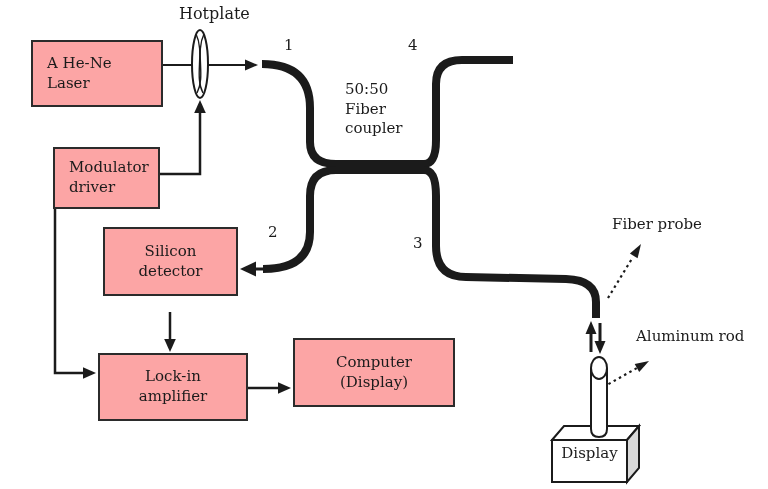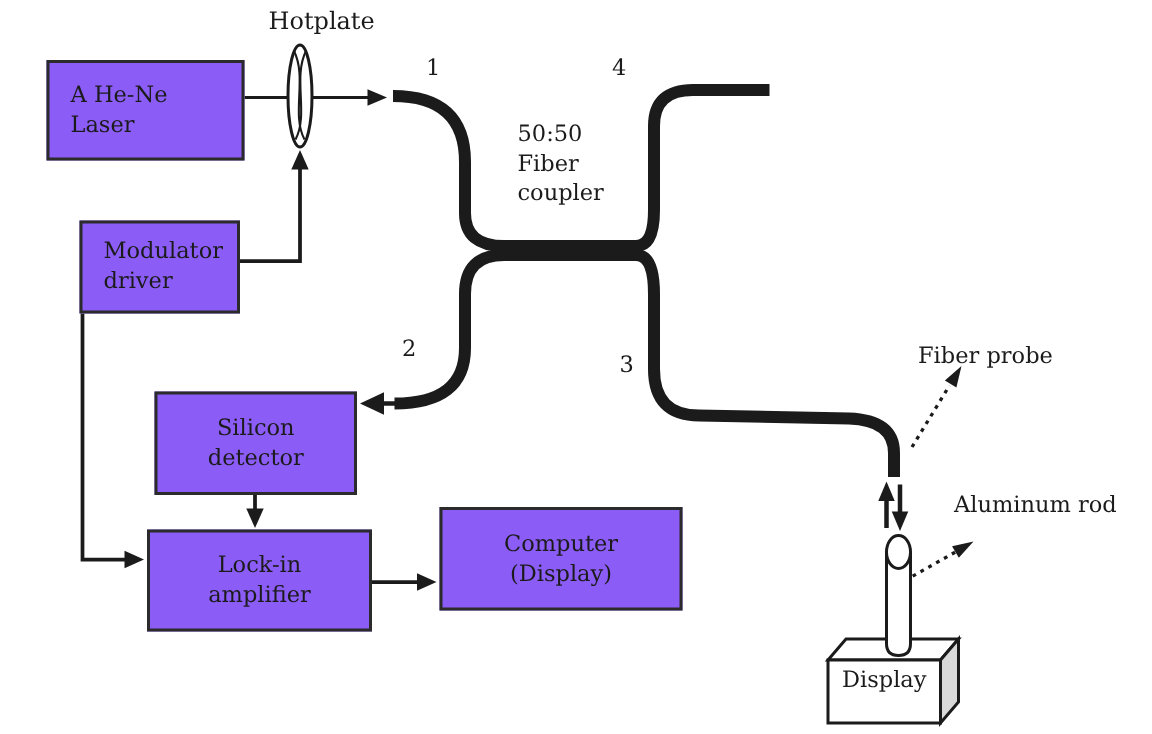--- a/index.html
+++ b/index.html
@@ -8,21 +8,21 @@
     width:768px;height:489px;
     background:#ffffff;
     font-family:"DejaVu Serif","Liberation Serif",serif;
     color:#1b1b1b;
     overflow:hidden;
   }
   .art{position:absolute;left:0;top:0;}
   .box{
     position:absolute;
     border:2px solid #2b2b2b;
-    background:#8b5cf6;
+    background:#fca5a5;
     display:flex;flex-direction:column;justify-content:center;
     font-size:15px;line-height:1.32;
     white-space:pre-line;
     box-sizing:border-box;
   }
   .box.left-text{align-items:flex-start;padding-left:14px;}
   .box.center-text{align-items:center;text-align:center;}
   .lbl{
     position:absolute;
     font-size:15px;line-height:1.3;
@@ -114,21 +114,21 @@
       <ellipse cx="599" cy="368" rx="8" ry="11" fill="#ffffff" stroke="#1b1b1b" stroke-width="2"></ellipse>
     </g>
   </svg>
 
   <div class="box left-text" style="left:31px;top:40px;width:132px;height:67px;">A He-Ne
 Laser</div>
 
   <div class="box left-text" style="left:23px;top:147px;width:107px;height:62px;margin-left:30px;">Modulator
 driver</div>
 
-  <div class="box center-text" style="left:103px;top:261px;width:135px;height:69px;">Silicon
+  <div class="box center-text" style="left:103px;top:227px;width:135px;height:69px;">Silicon
 detector</div>
 
   <div class="box center-text" style="left:98px;top:353px;width:150px;height:68px;">Lock-in
 amplifier</div>
 
   <div class="box center-text" style="left:293px;top:338px;width:162px;height:69px;">Computer
 (Display)</div>
 
   <div class="lbl" style="left:179px;top:4px;font-size:16px;">Hotplate</div>
 
@@ -137,18 +137,18 @@
   <div class="lbl num" style="left:408px;top:36px;">4</div>
 
   <div class="lbl num" style="left:268px;top:223px;">2</div>
 
   <div class="lbl num" style="left:413px;top:234px;">3</div>
 
   <div class="lbl" style="left:345px;top:80px;">50:50
 Fiber
 coupler</div>
 
-  <div class="lbl" style="left:612px;top:215px;margin-top:13px;">Fiber probe</div>
+  <div class="lbl" style="left:612px;top:215px;">Fiber probe</div>
 
   <div class="lbl" style="left:636px;top:327px;">Aluminum rod</div>
 
   <div class="lbl hot" style="left:552px;top:444px;">Display</div>
 </div>
 
 </body></html>

